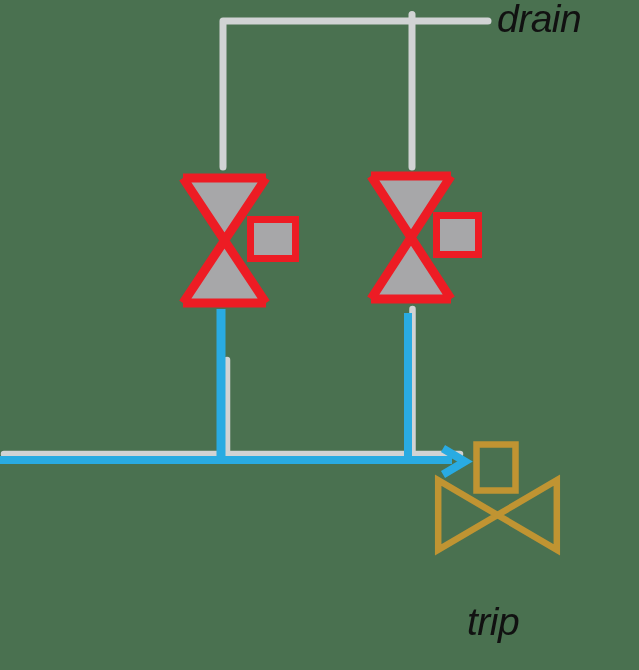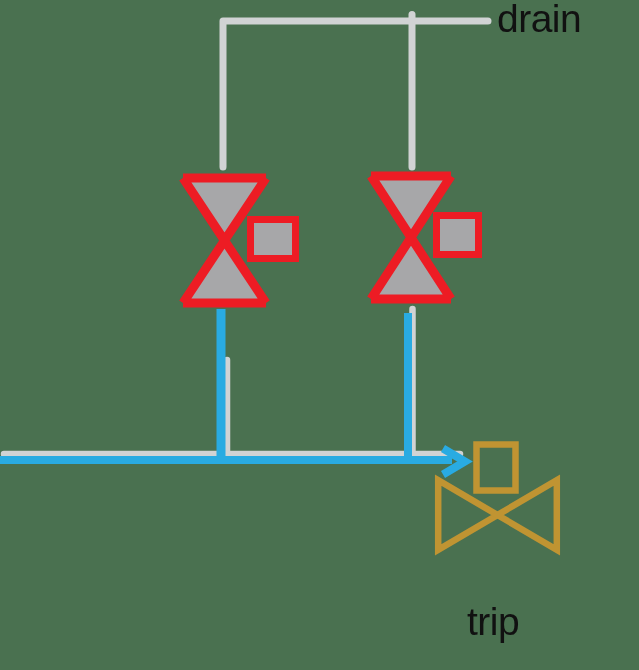--- a/index.html
+++ b/index.html
@@ -5,20 +5,21 @@
   html,body{margin:0;padding:0;}
   body{
     font-family:"Liberation Sans", sans-serif;
     background:var(--background,#4A7150);
   }
   #canvas{
     position:relative;
     width:639px;height:670px;
     overflow:hidden;
     background:var(--background,#4A7150);
+    font-style:italic;
   }
   #scene{position:absolute;left:0;top:0;}
 
   
   .pipe-gray{stroke:var(--pipe_gray);stroke-width:7;fill:none;stroke-linecap:round;stroke-linejoin:round;}
   .pipe-gray-thin{stroke:var(--pipe_gray);stroke-width:6.5;fill:none;stroke-linecap:round;}
   .flow-blue{stroke:var(--flow_blue);stroke-width:8;fill:none;stroke-linecap:butt;}
   .flow-blue-thick{stroke:var(--flow_blue);stroke-width:9;fill:none;stroke-linecap:butt;}
   .arrow-blue{stroke:var(--flow_blue);stroke-width:8;fill:none;stroke-linejoin:miter;stroke-linecap:butt;}
   .valve-red{stroke:var(--valve_red);stroke-width:9;fill:none;stroke-linecap:butt;}

